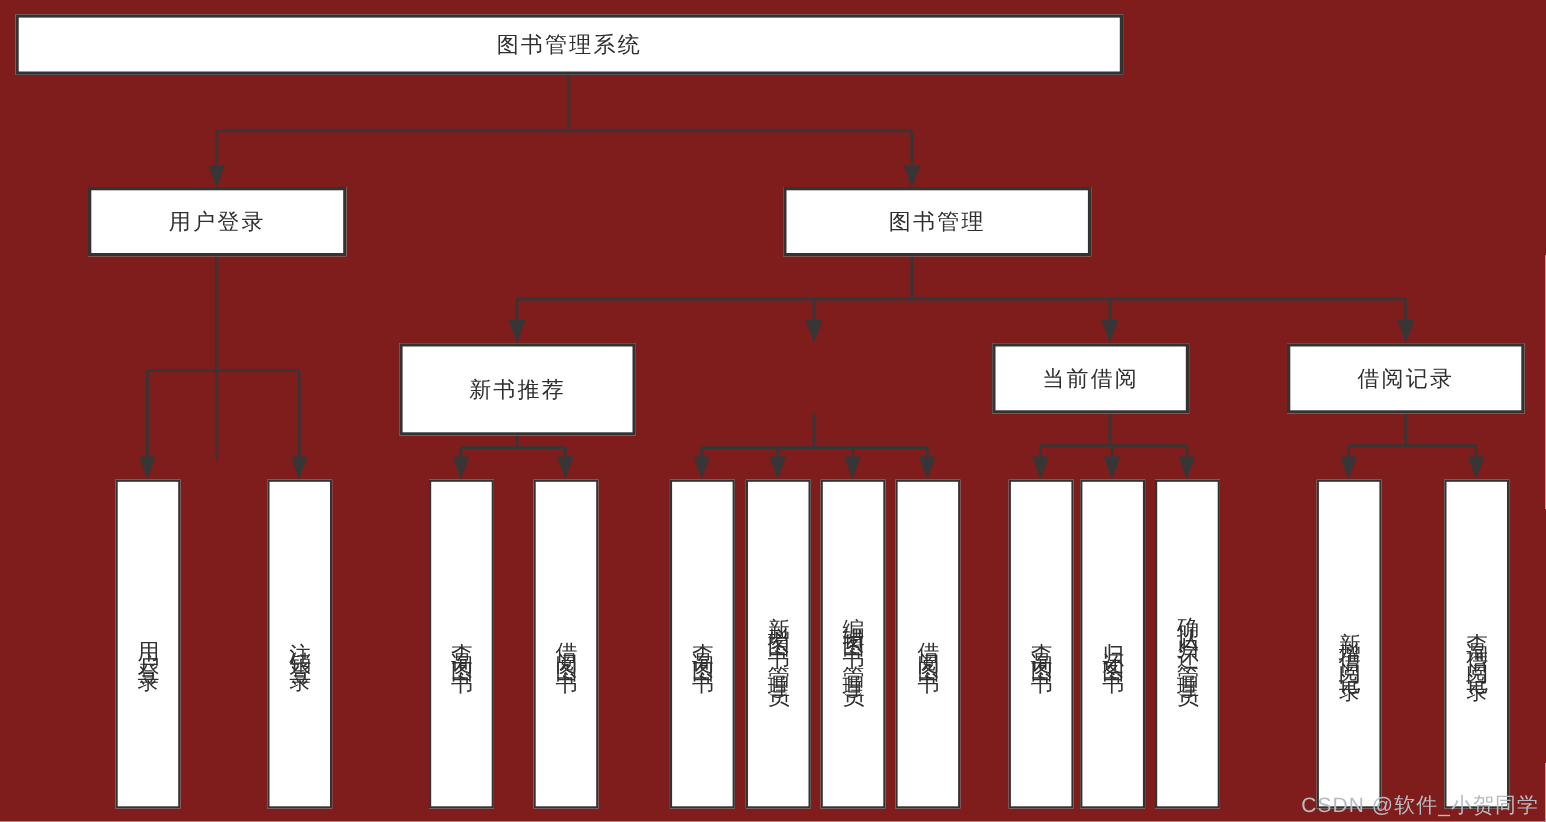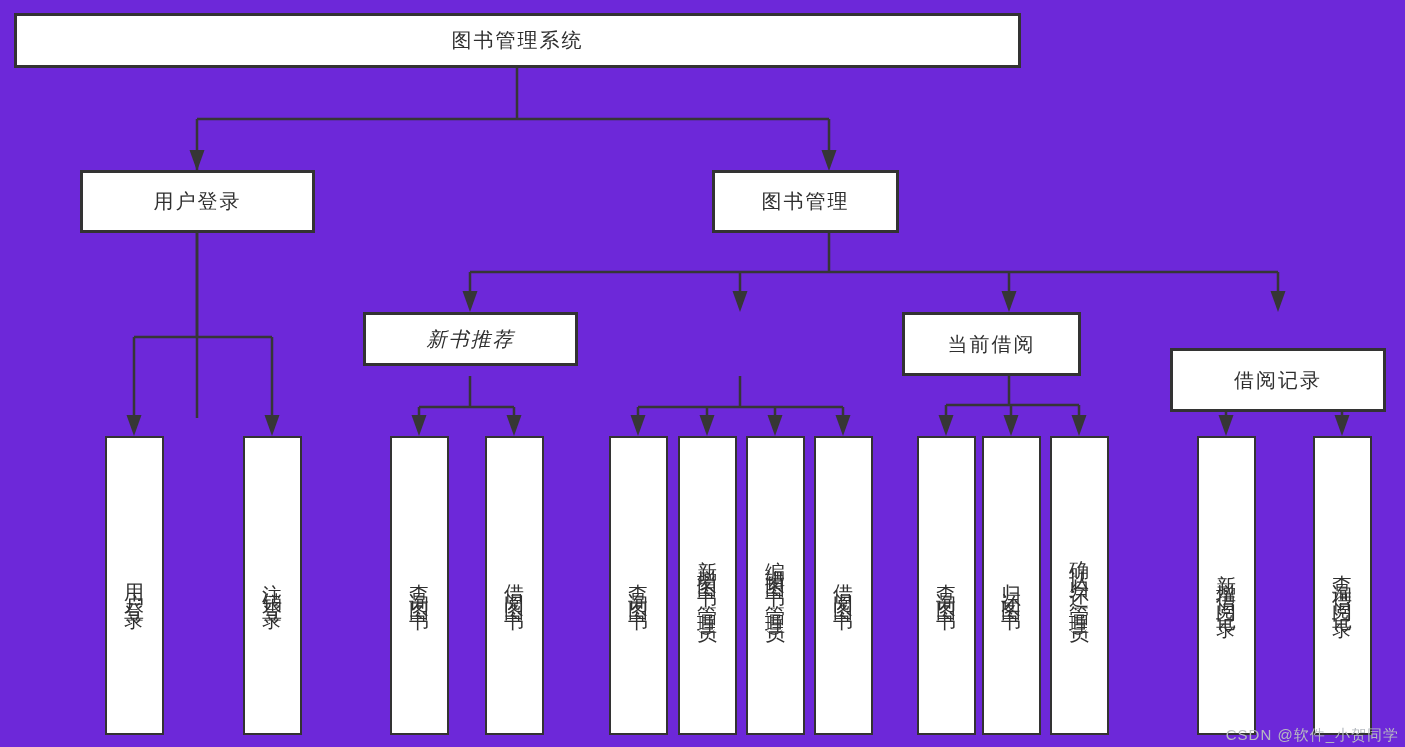--- a/index.html
+++ b/index.html
@@ -4,21 +4,21 @@
 <style>
   html, body {
     margin: 0;
     padding: 0;
     background: #ffffff;
   }
   #canvas {
     position: relative;
     width: 1405px;
     height: 747px;
-    background: #6d28d9;
+    background: #7f1d1d;
     font-family: "Liberation Sans", "DejaVu Sans", sans-serif;
     overflow: hidden;
   }
   #wires {
     position: absolute;
     left: 0;
     top: 0;
     width: 1405px;
     height: 747px;
     pointer-events: none;
@@ -54,21 +54,21 @@
     font-size: 20px;
     letter-spacing: 9px;
     line-height: 1;
     color: #2f2f2f;
     white-space: nowrap;
   }
   #watermark {
     position: absolute;
     right: 6px;
     bottom: 2px;
-    font-size: 15px;
+    font-size: 19px;
     letter-spacing: 1px;
     color: #b7bbc1;
     z-index: 5;
     white-space: nowrap;
   }
 </style>
 </head>
 <body>
 
 <div id="canvas">
@@ -106,31 +106,31 @@
     </g>
   </svg>
 
   <div class="hbox" style="left:14px; top:13px; width:1007px; height:55px;">
     <span>图书管理系统</span>
   </div>
 
   <div class="hbox" style="left:80px; top:170px; width:235px; height:63px;">
     <span>用户登录</span>
   </div>
-  <div class="hbox" style="left:712px; top:170px; width:187px; height:63px;">
+  <div class="hbox" style="left:712px; top:170px; width:280px; height:63px;">
     <span>图书管理</span>
   </div>
 
-  <div class="hbox" style="left:363px; top:312px; width:215px; height:54px;font-style:italic;">
+  <div class="hbox" style="left:363px; top:312px; width:215px; height:84px;">
     <span>新书推荐</span>
   </div>
   <div class="hbox" style="left:902px; top:312px; width:179px; height:64px;">
     <span>当前借阅</span>
   </div>
-  <div class="hbox" style="left:1170px; top:312px; width:216px; height:64px;margin-top:36px;">
+  <div class="hbox" style="left:1170px; top:312px; width:216px; height:64px;">
     <span>借阅记录</span>
   </div>
 
   <div class="leaf" style="left:105px;">
     <span>用户登录</span>
   </div>
   <div class="leaf" style="left:243px;">
     <span>注销登录</span>
   </div>
 

